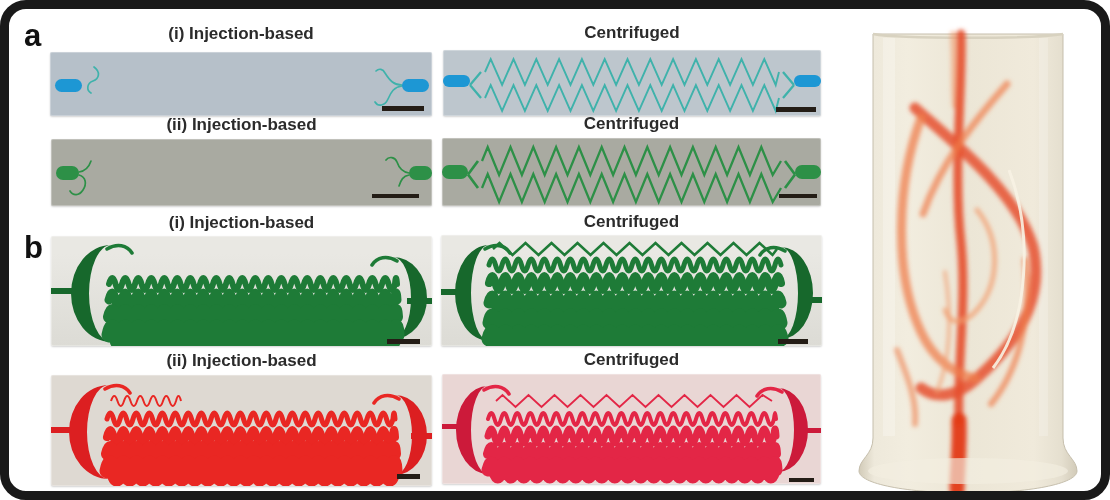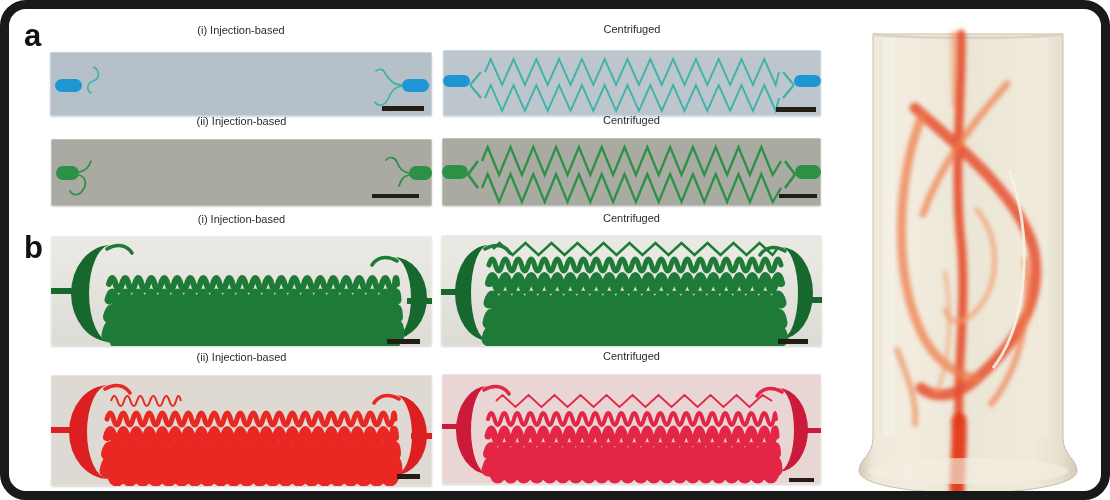--- a/index.html
+++ b/index.html
@@ -5,22 +5,23 @@
   html,body{margin:0;padding:0;background:#ffffff;}
   .figure{
     position:relative;width:1110px;height:500px;box-sizing:border-box;
     background:#ffffff;border:9px solid #191919;border-radius:26px;
     overflow:hidden;font-family:"Liberation Sans", sans-serif;
   }
   .section-label{
     position:absolute;font-weight:700;font-size:31px;color:#111;line-height:1;
   }
   .panel-title{
-    position:absolute;font-size:11px;color:#2b2b2b;text-align:center;line-height:1.2;
+    position:absolute;font-size:17px;color:#2b2b2b;text-align:center;line-height:1.2;
     white-space:nowrap;
+    font-weight:bold;
   }
   .panel{
     position:absolute;border-radius:2px;
     box-shadow:inset 0 0 0 1px rgba(255,255,255,.28), 0 1px 2px rgba(0,0,0,.18);
   }
   .panel svg{display:block;width:100%;height:100%;}
   .photo{position:absolute;}
   .photo svg{display:block;width:100%;height:100%;}
 </style>
 </head>

